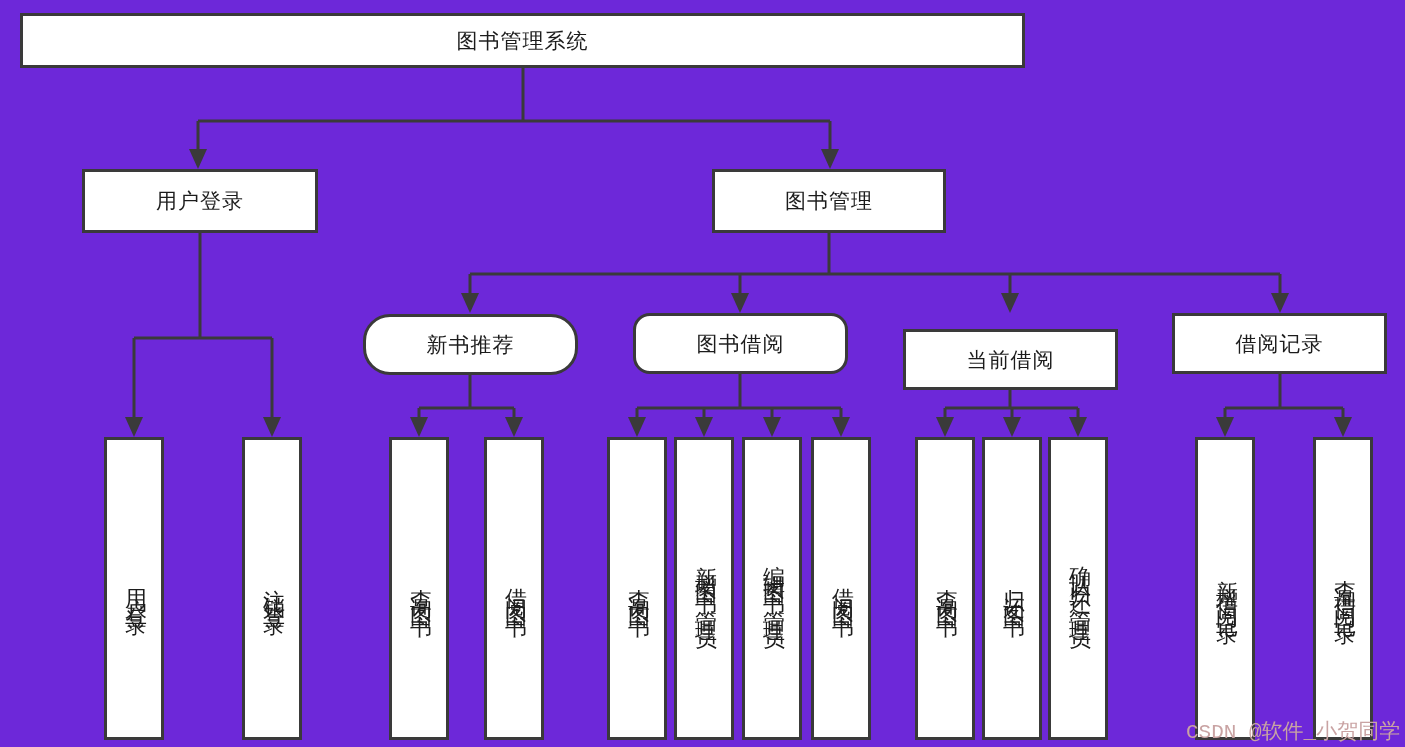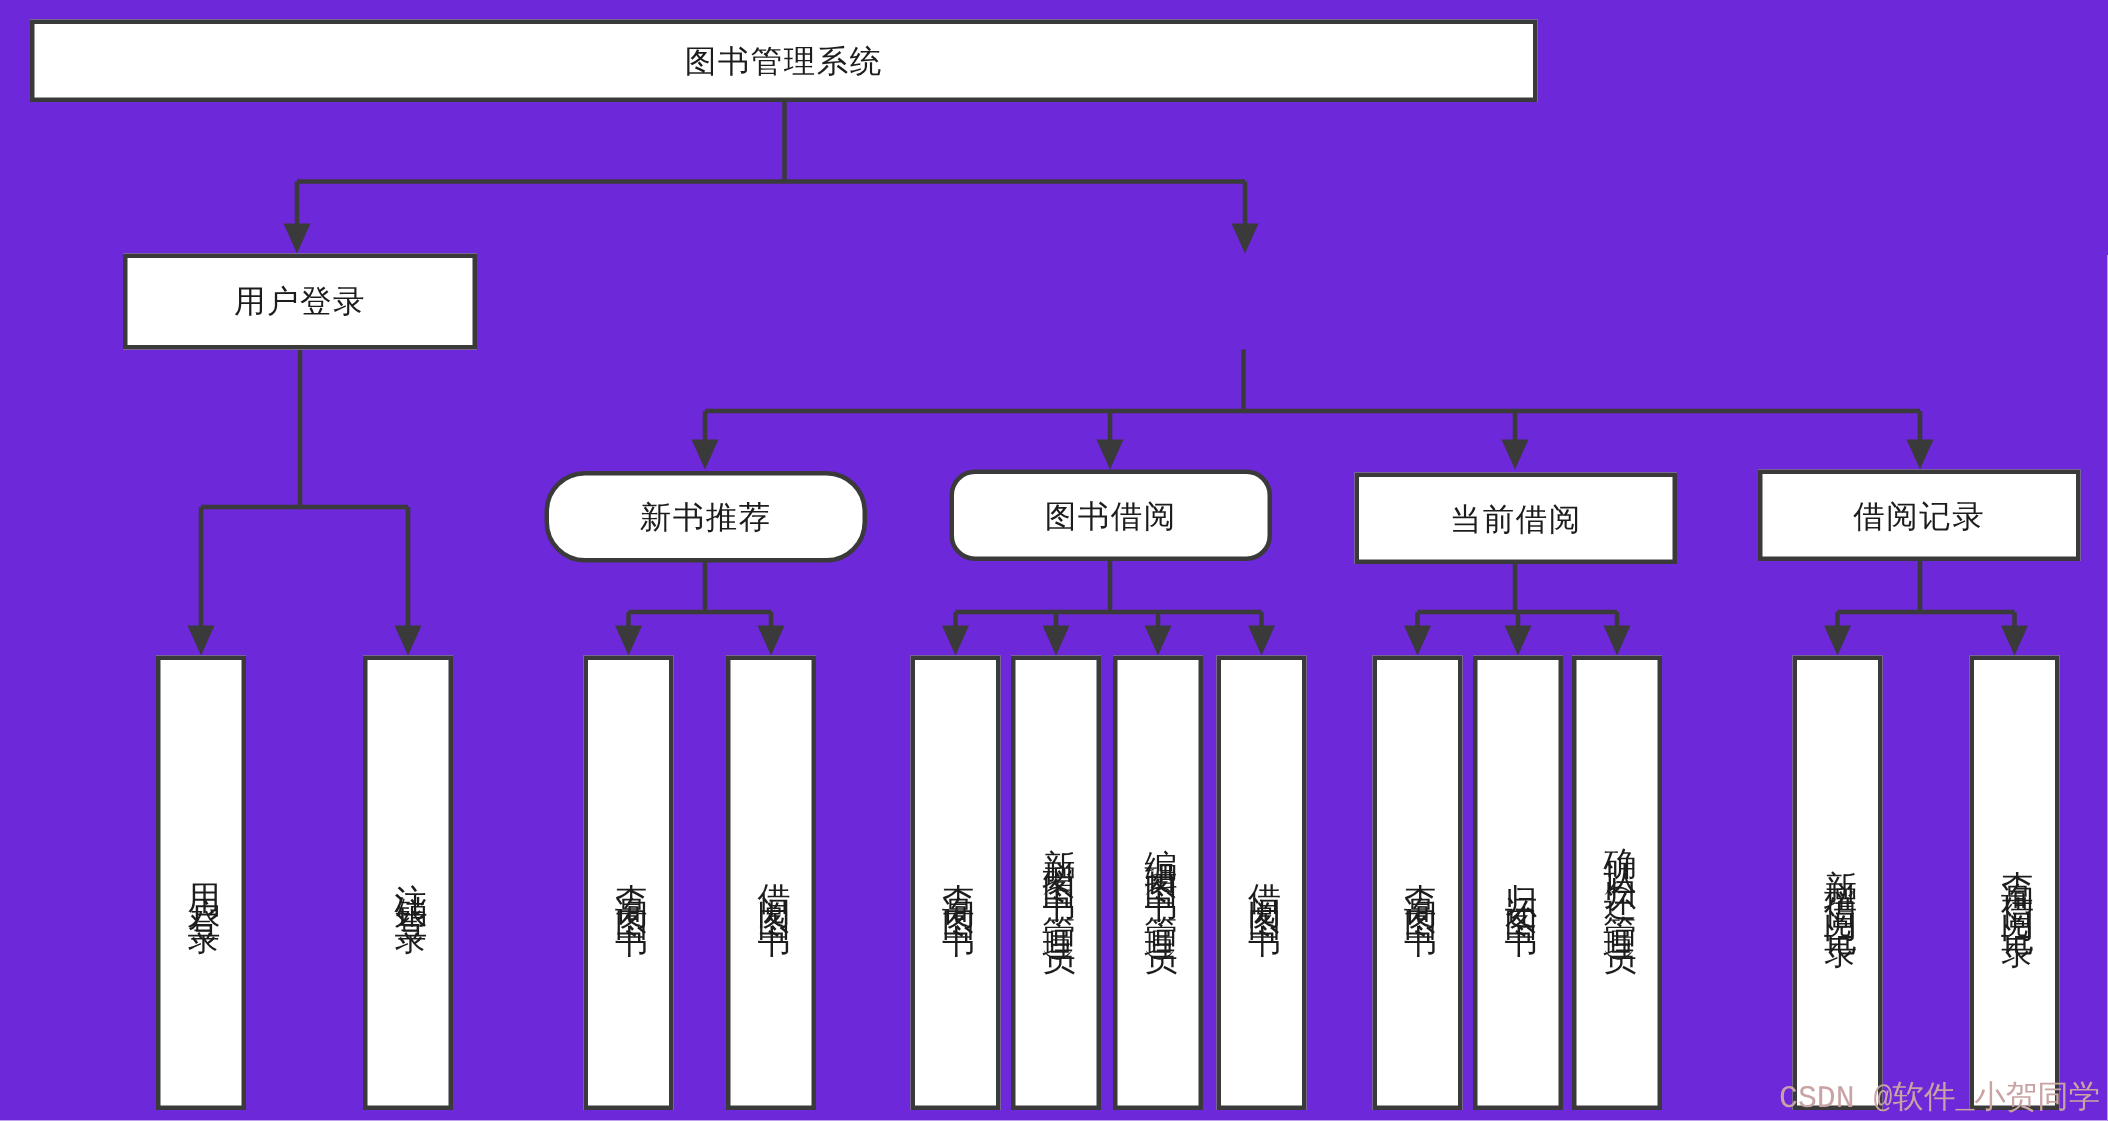--- a/index.html
+++ b/index.html
@@ -78,28 +78,31 @@
     </g>
   </svg>
 
   <div class="hbox" style="left:20px;top:13px;width:1005px;height:55px;">
     <span>图书管理系统</span>
   </div>
 
   <div class="hbox" style="left:82px;top:169px;width:236px;height:64px;">
     <span>用户登录</span>
   </div>
+  <div class="hbox" style="left:712px;top:169px;width:234px;height:64px;">
+    <span>图书管理</span>
+  </div>
 
   <div class="hbox" style="left:363px;top:314px;width:215px;height:61px;border-radius:27px;">
     <span>新书推荐</span>
   </div>
   <div class="hbox" style="left:633px;top:313px;width:215px;height:61px;border-radius:17px;">
     <span>图书借阅</span>
   </div>
-  <div class="hbox" style="left:903px;top:315px;width:215px;height:61px;">
+  <div class="hbox" style="left:903px;top:329px;width:215px;height:61px;">
     <span>当前借阅</span>
   </div>
   <div class="hbox" style="left:1172px;top:313px;width:215px;height:61px;">
     <span>借阅记录</span>
   </div>
 
   <div class="vbox" style="left:104px;">
     <span>用户登录</span>
   </div>
   <div class="vbox" style="left:242px;">

